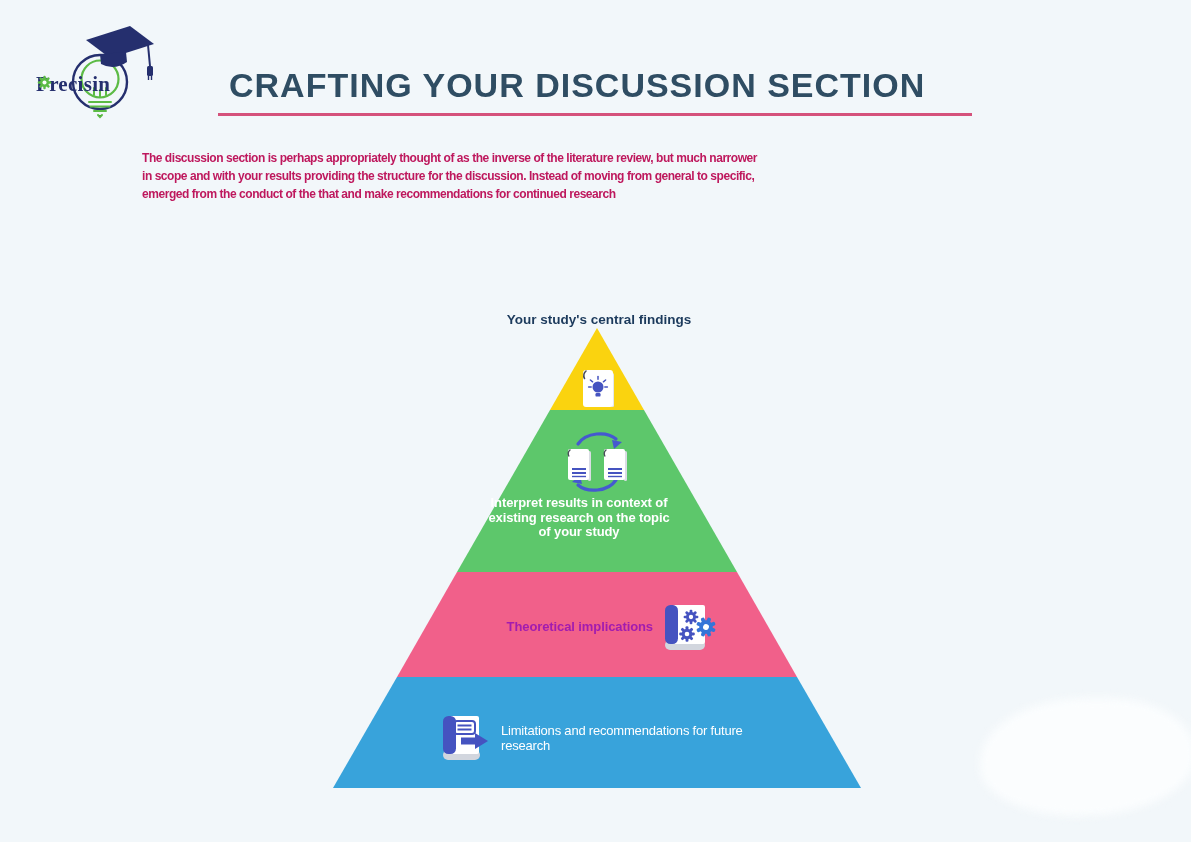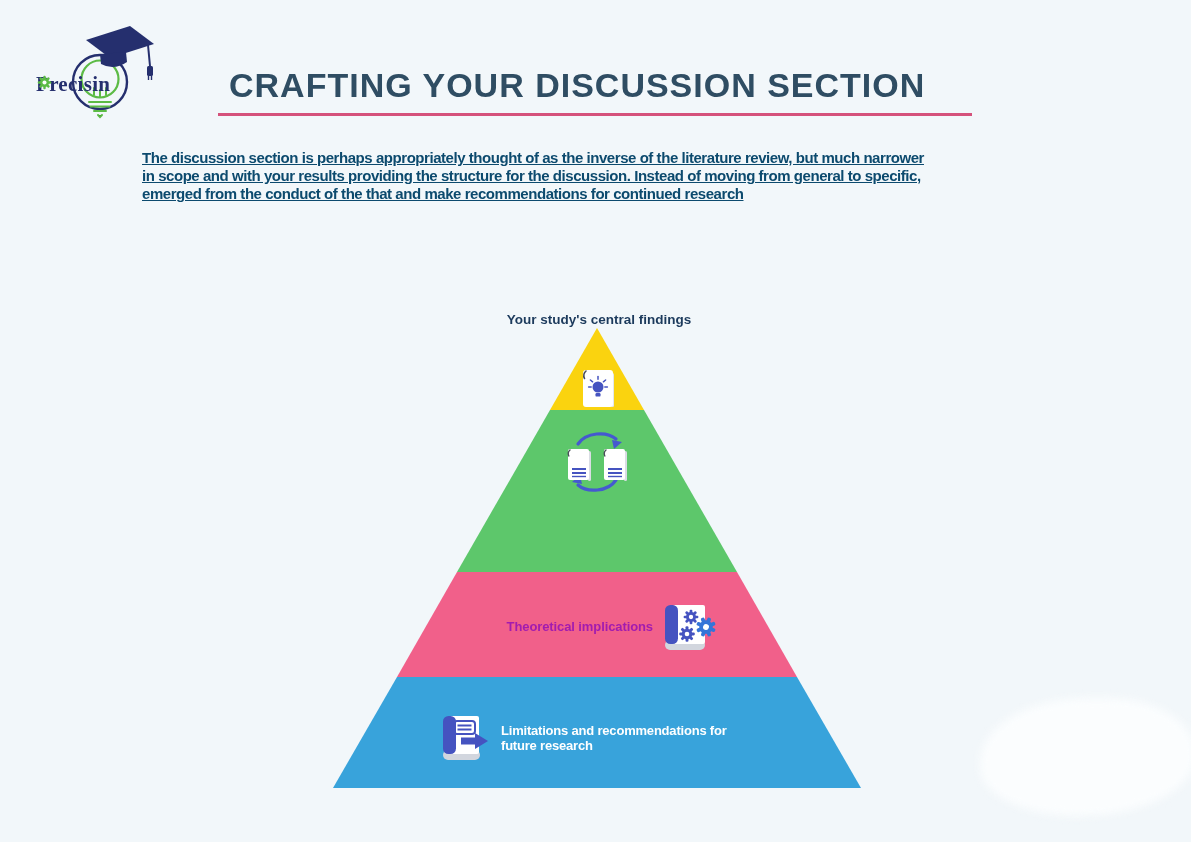--- a/index.html
+++ b/index.html
@@ -13,22 +13,22 @@
              font-family:"Liberation Serif",serif;font-weight:bold;font-size:21px;
              letter-spacing:.3px;display:flex;align-items:center;}
   .logo-text .gear-o{margin:3px 1px 0 1px;}
 
   
   .page-title{position:absolute;left:229px;top:66px;margin:0;color:#2F4D63;
               font-size:34px;font-weight:800;letter-spacing:1px;white-space:nowrap;}
   .title-underline{position:absolute;left:218px;top:113px;width:754px;height:3px;background:#D5527B;}
 
   
-  .intro{position:absolute;left:142px;top:149px;width:1010px;color:#0c4a6e;
-         font-size:15px;font-weight:700;line-height:18px;letter-spacing:-.45px;text-decoration:underline;}
+  .intro{position:absolute;left:142px;top:149px;width:1010px;color:#be185d;
+         font-size:12px;font-weight:700;line-height:18px;letter-spacing:-.45px;}
 
   
   .pyramid-top-label{position:absolute;left:449px;top:312px;width:300px;text-align:center;
                      color:#1C3A5C;font-size:13.5px;font-weight:700;}
   .pyramid{position:absolute;left:333px;top:328px;width:528px;height:460px;}
   .layer{position:absolute;left:0;width:528px;}
   .layer-yellow{top:0;height:82px;background:#FAD30F;
       clip-path:polygon(264px 0,311px 82px,217px 82px);}
   .layer-green{top:82px;height:162px;background:#5DC76B;
       clip-path:polygon(217px 0,311px 0,404px 162px,124px 162px);}
@@ -36,21 +36,21 @@
       clip-path:polygon(124px 0,404px 0,464px 105px,64px 105px);}
   .layer-blue{top:349px;height:111px;background:#38A3DB;
       clip-path:polygon(64px 0,464px 0,528px 111px,0 111px);}
 
   .py-el{position:absolute;}
   .green-text{left:154px;top:168px;width:184px;text-align:center;color:#fff;
               font-size:13px;font-weight:700;line-height:14.5px;letter-spacing:-.1px;}
   .pink-text{left:60px;top:291px;width:260px;text-align:right;color:#a21caf;
              font-size:13px;font-weight:700;letter-spacing:-.1px;}
   .blue-text{left:168px;top:395px;width:250px;text-align:left;color:#fff;
-             font-size:13px;font-weight:700;line-height:15px;letter-spacing:-.2px;}
+             font-size:13px;font-weight:400;line-height:15px;letter-spacing:-.2px;}
 
   
   .blob{position:absolute;left:980px;top:698px;width:215px;height:118px;background:#FBFDFE;
         border-radius:55% 45% 60% 50% / 60% 50% 55% 45%;filter:blur(5px);}
 </style>
 </head>
 <body>
 
 <div class="canvas">
 
@@ -153,20 +153,21 @@
         <rect x="43" y="21" width="21" height="31" rx="2" fill="#FFFFFF"></rect>
         <path d="M45,22 q-2.8,2.4 -1.2,6" fill="none" stroke="#4A4F5A" stroke-width="1.4" stroke-linecap="round"></path>
         <g stroke="#4553C0">
           <line x1="47" y1="41" x2="61" y2="41" stroke-width="2"></line>
           <line x1="47" y1="45" x2="61" y2="45" stroke-width="2"></line>
           <line x1="47" y1="48.5" x2="61" y2="48.5" stroke-width="1.4"></line>
         </g>
       </g>
     </svg>
 
+    <div class="py-el green-text">Interpret results in context of existing research on the topic of your study</div>
 
     <div class="py-el pink-text">Theoretical implications</div>
 
     <svg class="py-el" style="left:330px;top:276px;" width="56" height="47" viewBox="0 0 56 47">
       <rect x="2" y="36" width="40" height="10" rx="5" fill="#D2D6DE"></rect>
       <rect x="10" y="1" width="32" height="39" rx="2" fill="#FFFFFF"></rect>
       <rect x="2" y="1" width="13" height="39" rx="5.5" fill="#4553C0"></rect>
 
       <g transform="translate(28,13) scale(0.8)">
         <g fill="#4553C0">

